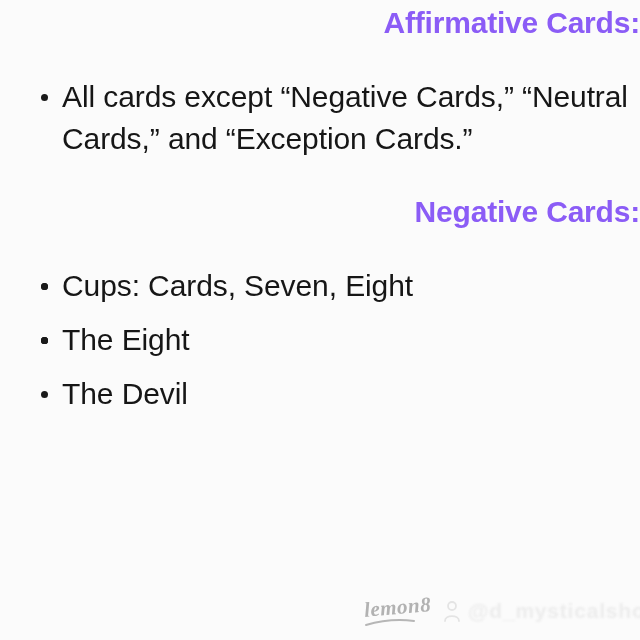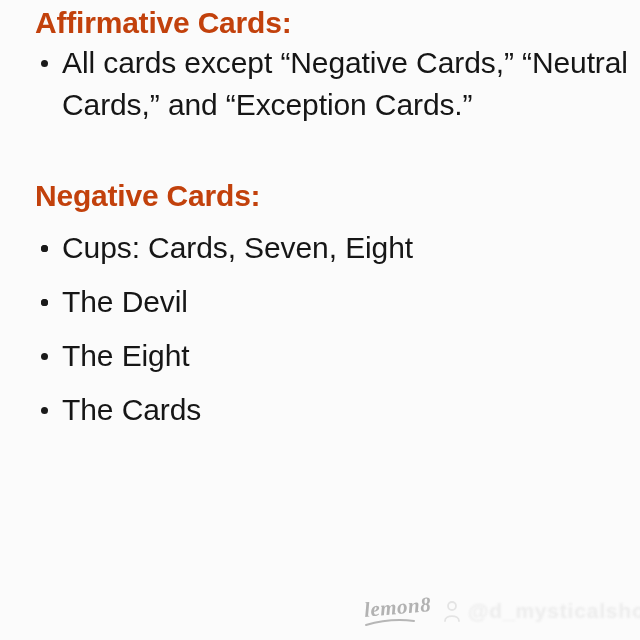--- a/index.html
+++ b/index.html
@@ -15,25 +15,27 @@
     width: 640px;
     height: 640px;
     padding: 4px 0 0 35px;
     overflow: hidden;
   }
   h2.section-heading {
     font-size: 30px;
     line-height: 38px;
     font-weight: 700;
     letter-spacing: -0.2px;
-    color: #c2410c;
+    color: #8b5cf6;
+    text-align: right;
   }
-  .heading-negative { margin-top: 51px; }
+  .heading-negative { margin-top: 33px; }
   ul.card-list {
     list-style: none;
+    margin-top: 34px;
   }
   ul.card-list li {
     position: relative;
     font-size: 30px;
     line-height: 42px;
     width: 612px;
     padding-left: 27px;
     letter-spacing: -0.1px;
   }
   ul.card-list li + li { margin-top: 12px; }
@@ -114,29 +116,28 @@
     </li>
     <li>
       <span class="bullet-dot"></span>
       <span>Cups: Cards, Seven, Eight</span>
     </li>
     <li>
       <span class="bullet-dot"></span>
     </li>
     <li>
       <span class="bullet-dot"></span>
-      <span>The Devil</span>
     </li>
     <li>
       <span class="bullet-dot"></span>
       <span>The Eight</span>
     </li>
     <li>
       <span class="bullet-dot"></span>
-      <span>The Cards</span>
+      <span>The Devil</span>
     </li>
   </ul>
 
   <div class="watermark">
     <span class="lemon8-logo">lemon8</span>
     <svg class="lemon8-underline" viewBox="0 0 52 12" xmlns="http://www.w3.org/2000/svg">
       <path d="M2,9 Q26,2 50,5" fill="none" stroke="#b6b6b6" stroke-width="2" stroke-linecap="round"></path>
     </svg>
     <svg class="user-icon" viewBox="0 0 18 23" xmlns="http://www.w3.org/2000/svg">
       <circle cx="9" cy="6" r="4" fill="none" stroke="#e4e4e4" stroke-width="1.8"></circle>

